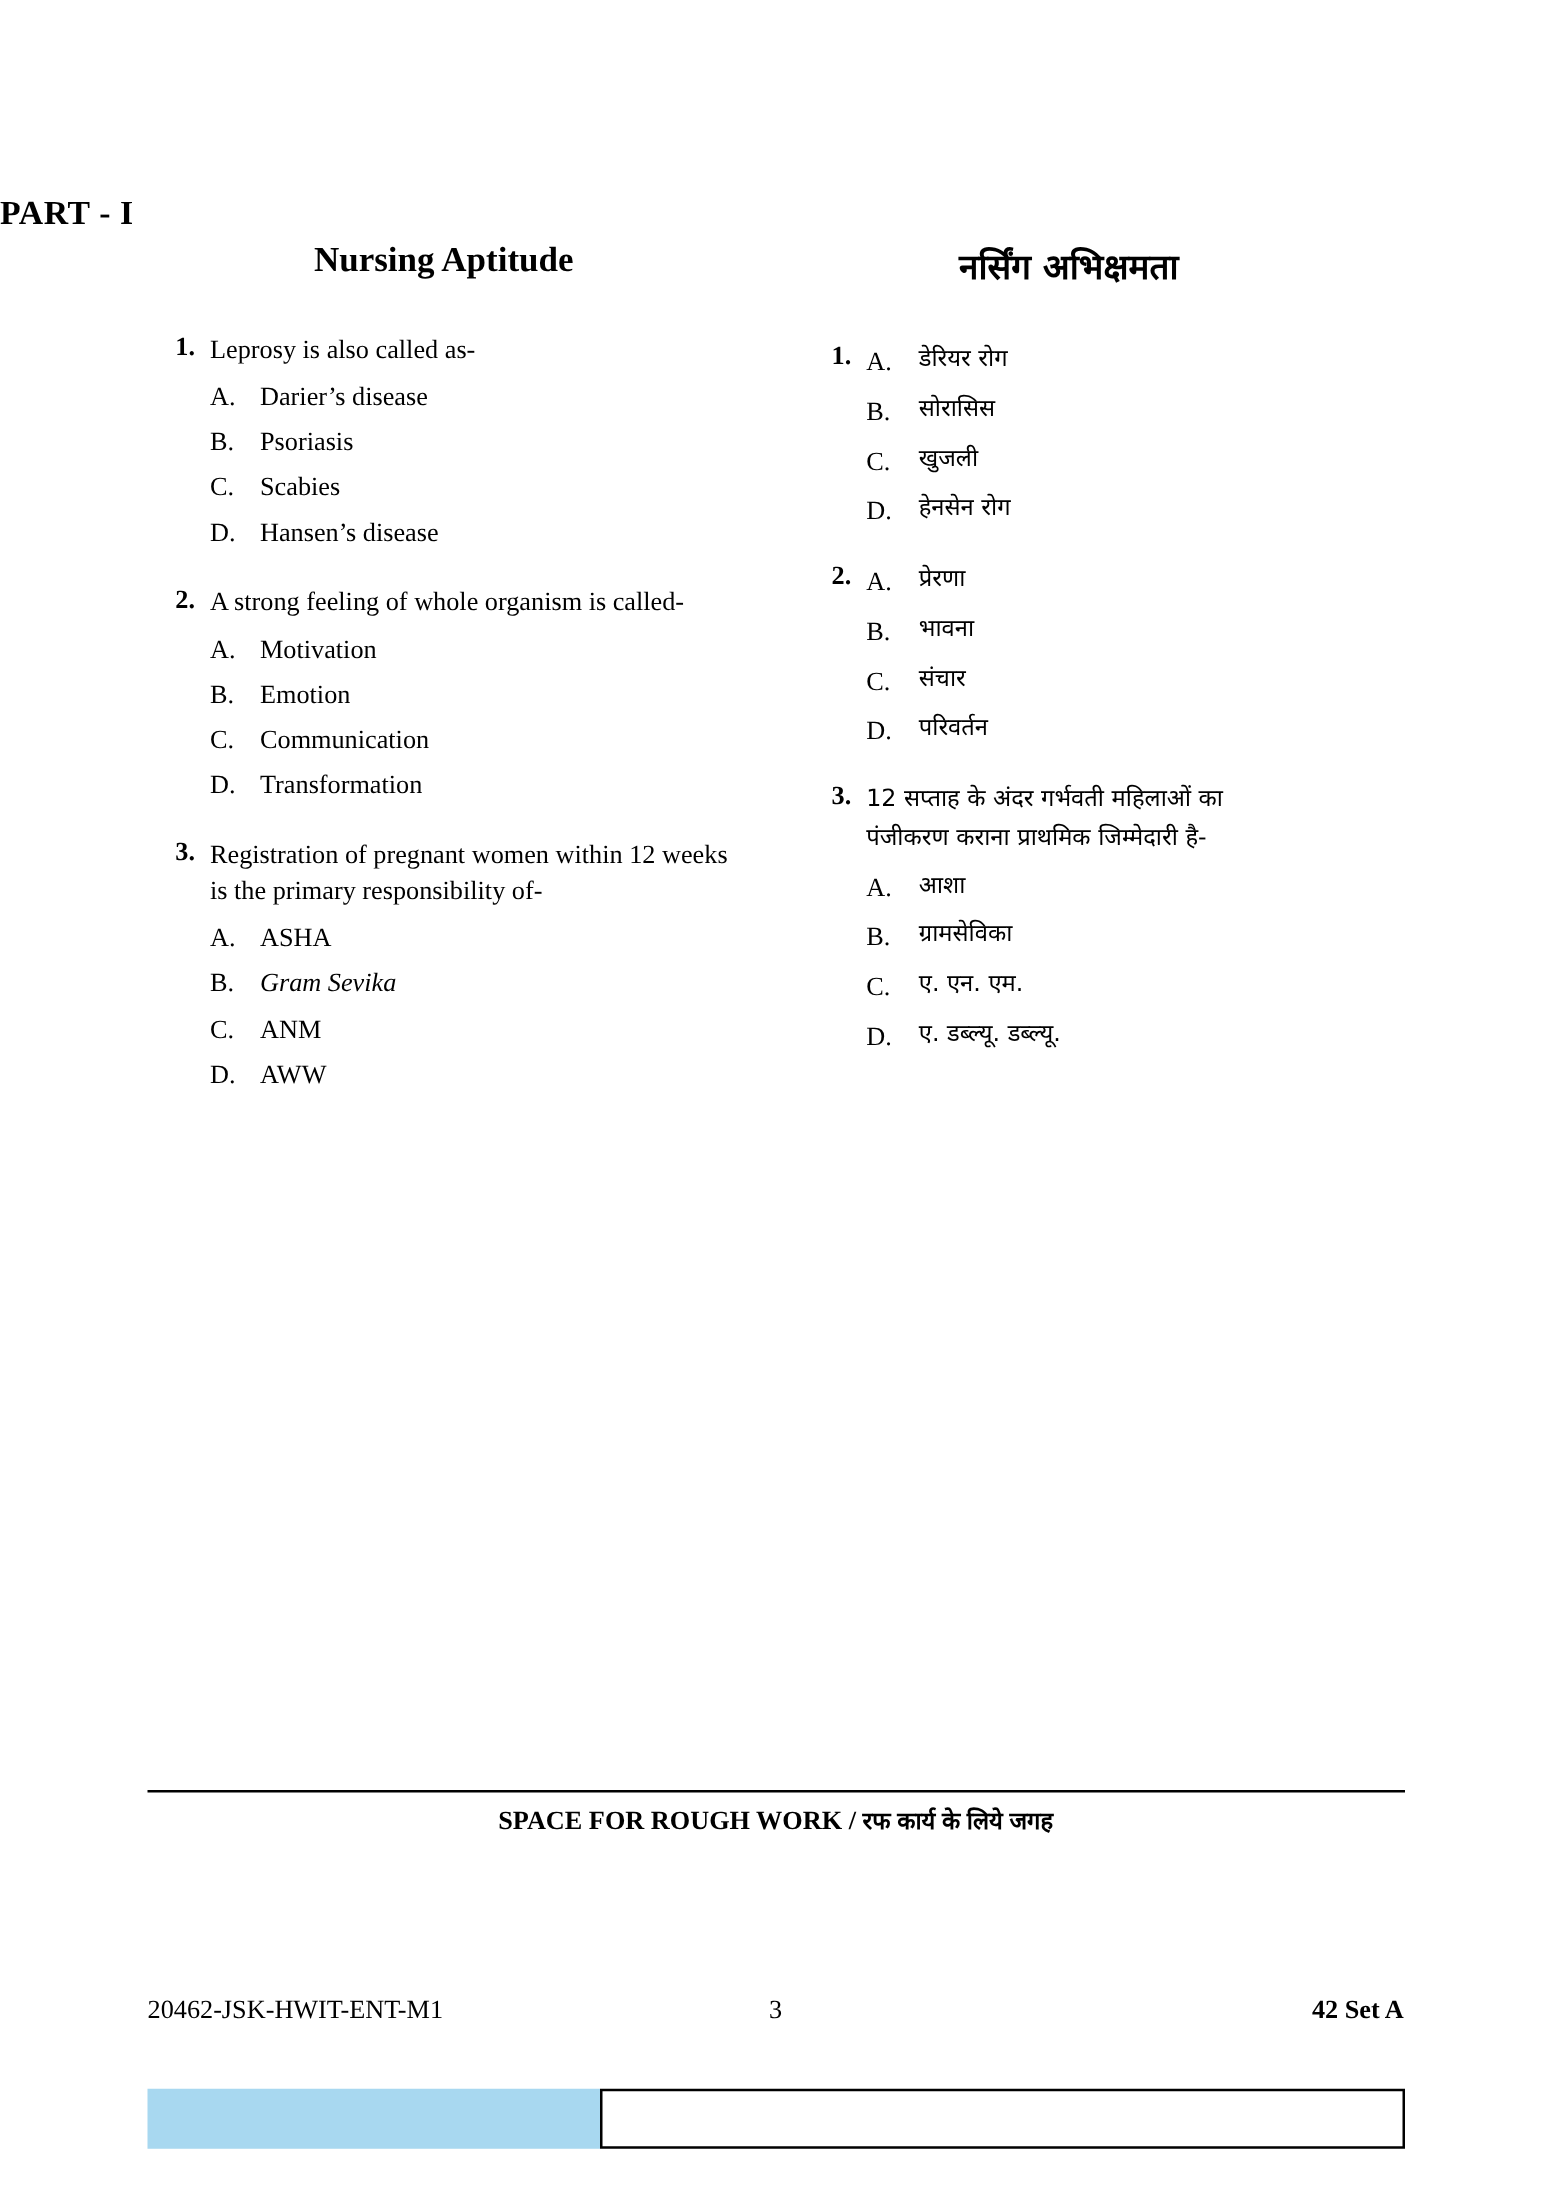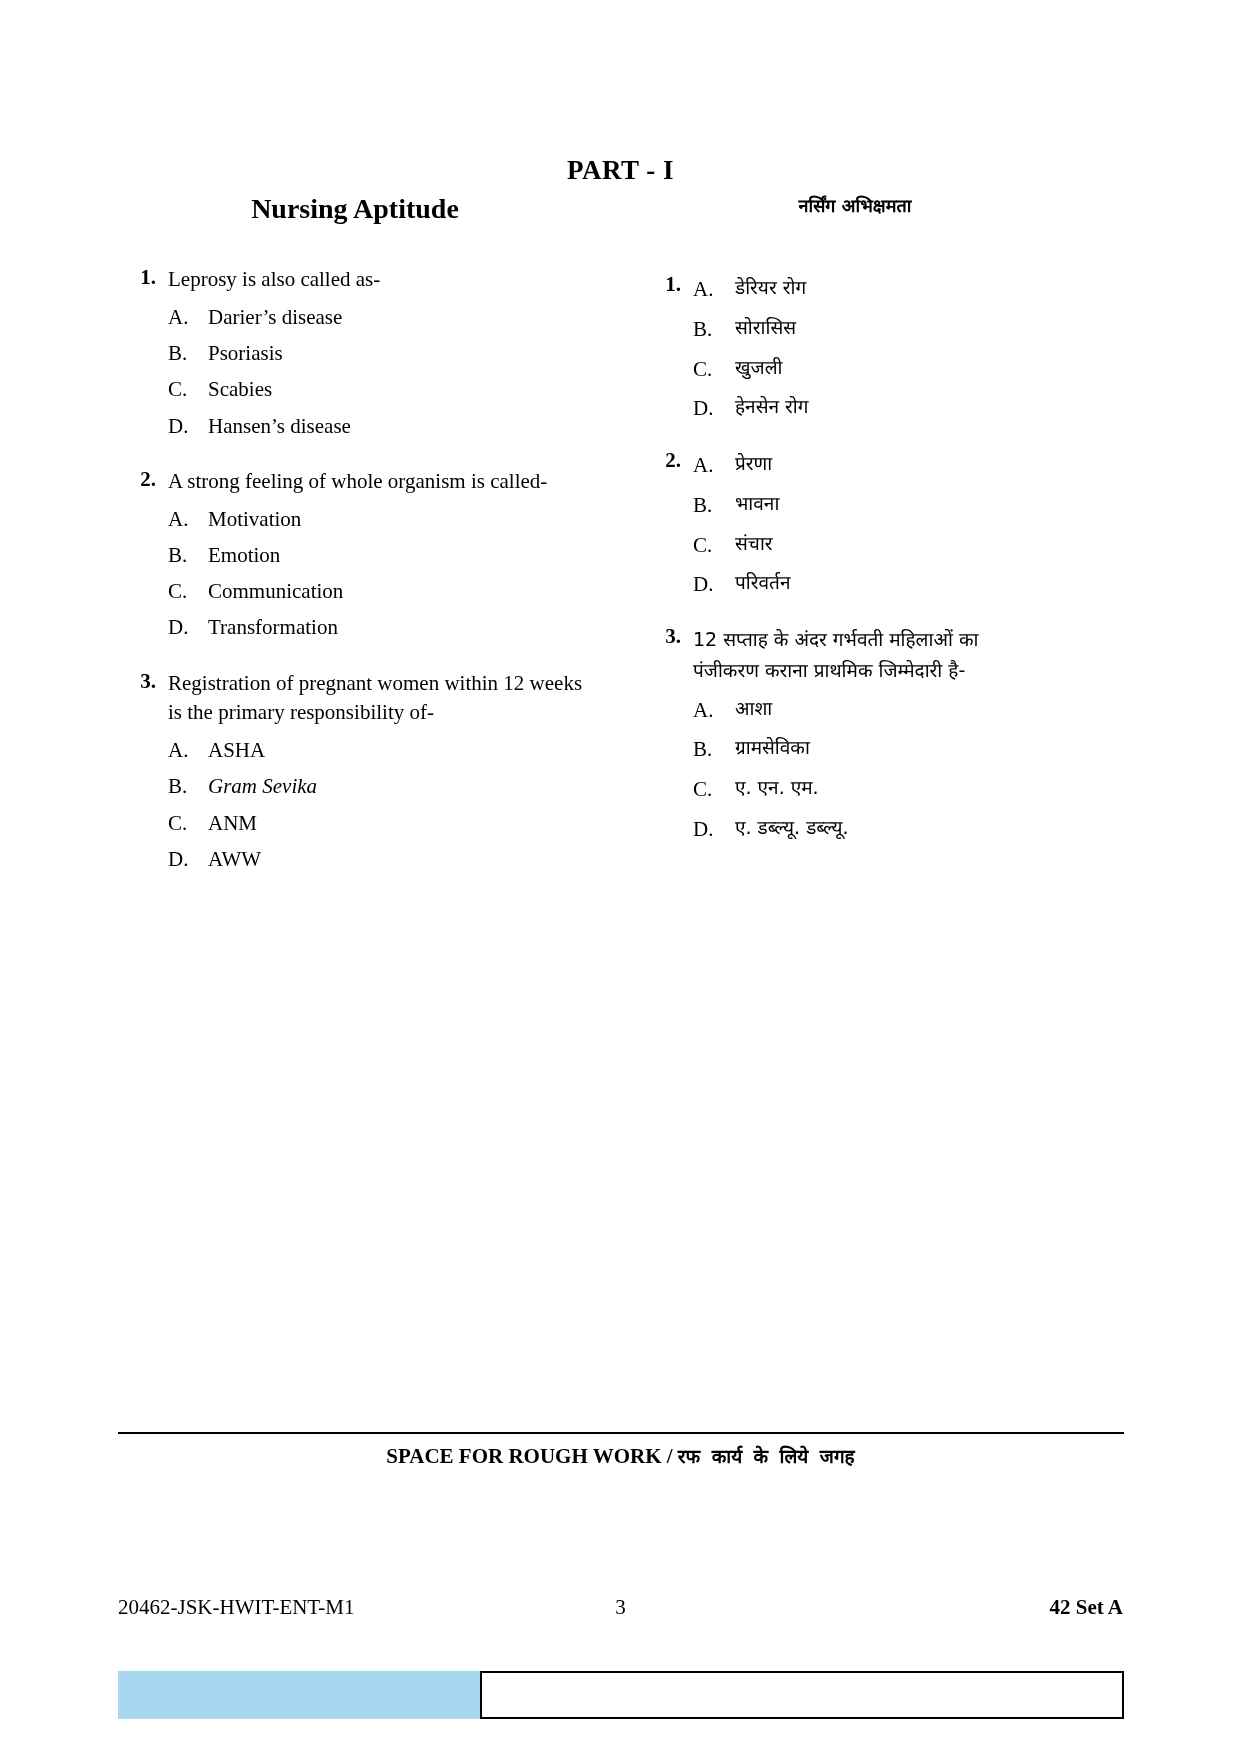--- a/index.html
+++ b/index.html
@@ -14,41 +14,41 @@
     background: #ffffff;
     font-family: "Liberation Serif", serif;
     color: #000000;
     overflow: hidden;
   }
   .part-title {
     position: absolute;
     top: 155px;
     left: 0;
     width: 1241px;
-    text-align: center;
+    text-align: left;
     font-size: 27px;
     font-weight: bold;
     letter-spacing: 0.5px;
   }
   .col-head-en {
     position: absolute;
     top: 193px;
     left: 120px;
     width: 470px;
     text-align: center;
     font-size: 28px;
     font-weight: bold;
   }
   .col-head-hi {
     position: absolute;
     top: 193px;
     left: 645px;
     width: 420px;
     text-align: center;
-    font-size: 18px;
+    font-size: 28px;
     font-weight: bold;
     font-family: "DejaVu Sans", sans-serif;
   }
   .column {
     position: absolute;
     top: 265px;
   }
   .col-en { left: 120px; width: 470px; }
   .col-hi { left: 645px; width: 400px; }
 
@@ -112,21 +112,21 @@
   .rough {
     position: absolute;
     top: 1443px;
     left: 0;
     width: 1241px;
     text-align: center;
     font-size: 21px;
     font-weight: bold;
   }
   .rough .hi {
-    font-family: Liberation Mono, monospace;
+    font-family: Liberation Sans, sans-serif;
     font-size: 19px;
   }
   .footer-left {
     position: absolute;
     left: 118px;
     top: 1595px;
     font-size: 21px;
     font-weight: normal;
   }
   .footer-center {

